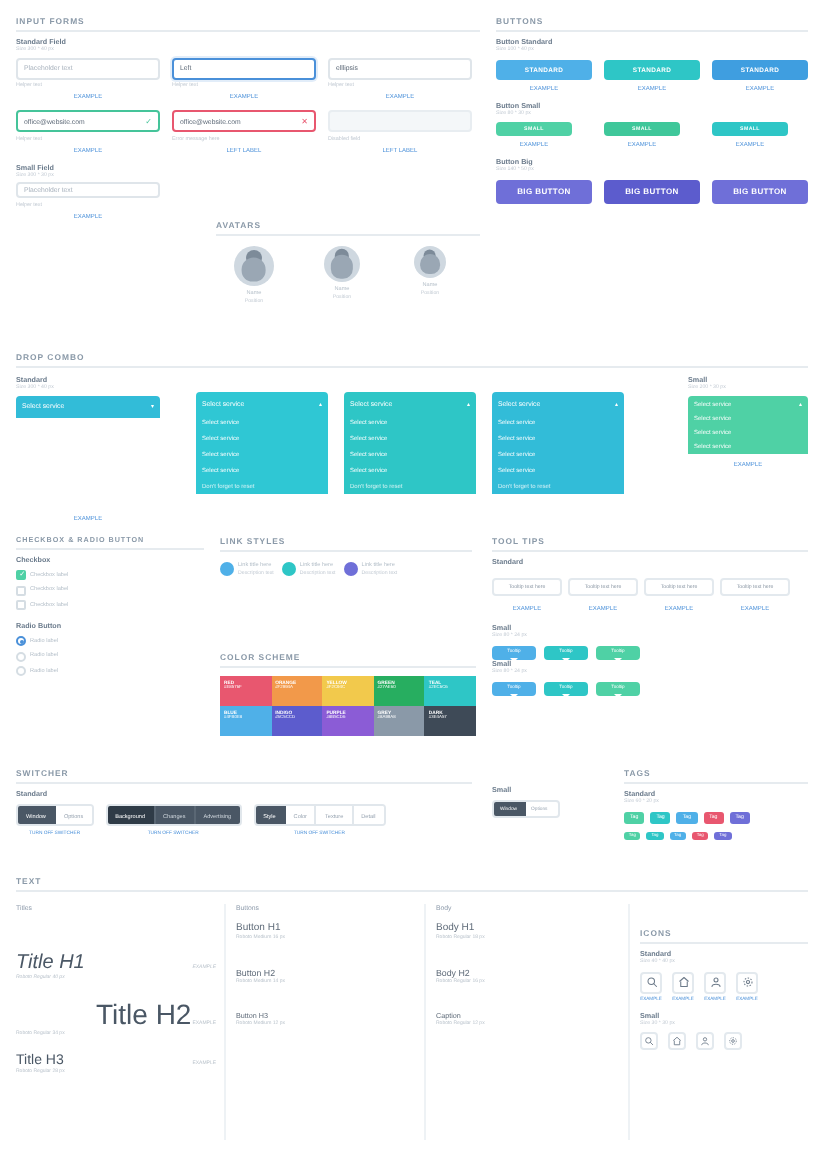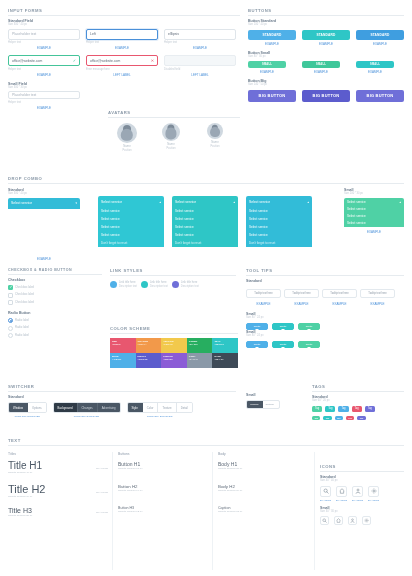--- a/index.html
+++ b/index.html
@@ -127,21 +127,21 @@
   .seg.dark div.on { background:#2f3b47; color:#fff; }
   .seg.sm div { font-size:2.4px; padding:1.8px 3px; }
 
   
   .tag { display:inline-flex; align-items:center; justify-content:center;
     border-radius:1.5px; font-size:2.6px; color:#fff; padding:1.6px 3px; }
   .tag.sm { font-size:2.2px; padding:1.2px 2.4px; }
 
   
   .h1 { font-size:10px; color:#4a5765; font-weight:normal; }
-  .h2 { font-size:11px; color:#4a5765; font-weight:normal; }
+  .h2 { font-size:14px; color:#4a5765; font-weight:normal;margin-left:40px; }
   .h3 { font-size:7px; color:#4a5765; font-weight:normal; }
   .bodyt { font-size:5px; color:#5f6b79; }
   .bodyt2 { font-size:4.4px; color:#5f6b79; }
   .capt { font-size:3.6px; color:#5f6b79; }
   .spec { font-size:2.5px; color:#b9c2cb; }
   .spec-r { font-size:2.5px; color:#b9c2cb; text-align:right; }
 
   
   .iconbox {
     width:11px; height:11px; border:1px solid #e3e9ee; border-radius:2px;
@@ -572,21 +572,21 @@
     </div>
   </div>
 
   <div class="panel" style="left:8px; top:438px; width:396px;">
     <div class="sec-title">TEXT</div>
     <div class="sec-rule"></div>
   </div>
 
   <div class="panel" style="left:8px; top:452px; width:100px;">
     <div class="lbl">Titles</div>
-    <div style="margin-top:4px;">
+    <div style="margin-top:20px;font-style:italic;">
       <div style="display:flex; align-items:baseline; justify-content:space-between;">
         <span class="h1">Title H1</span>
         <span class="spec-r">EXAMPLE</span>
       </div>
       <div class="spec">Roboto Regular 40 px</div>
     </div>
     <div style="margin-top:9px;">
       <div style="display:flex; align-items:baseline; justify-content:space-between;">
         <span class="h2">Title H2</span>
         <span class="spec-r">EXAMPLE</span>

